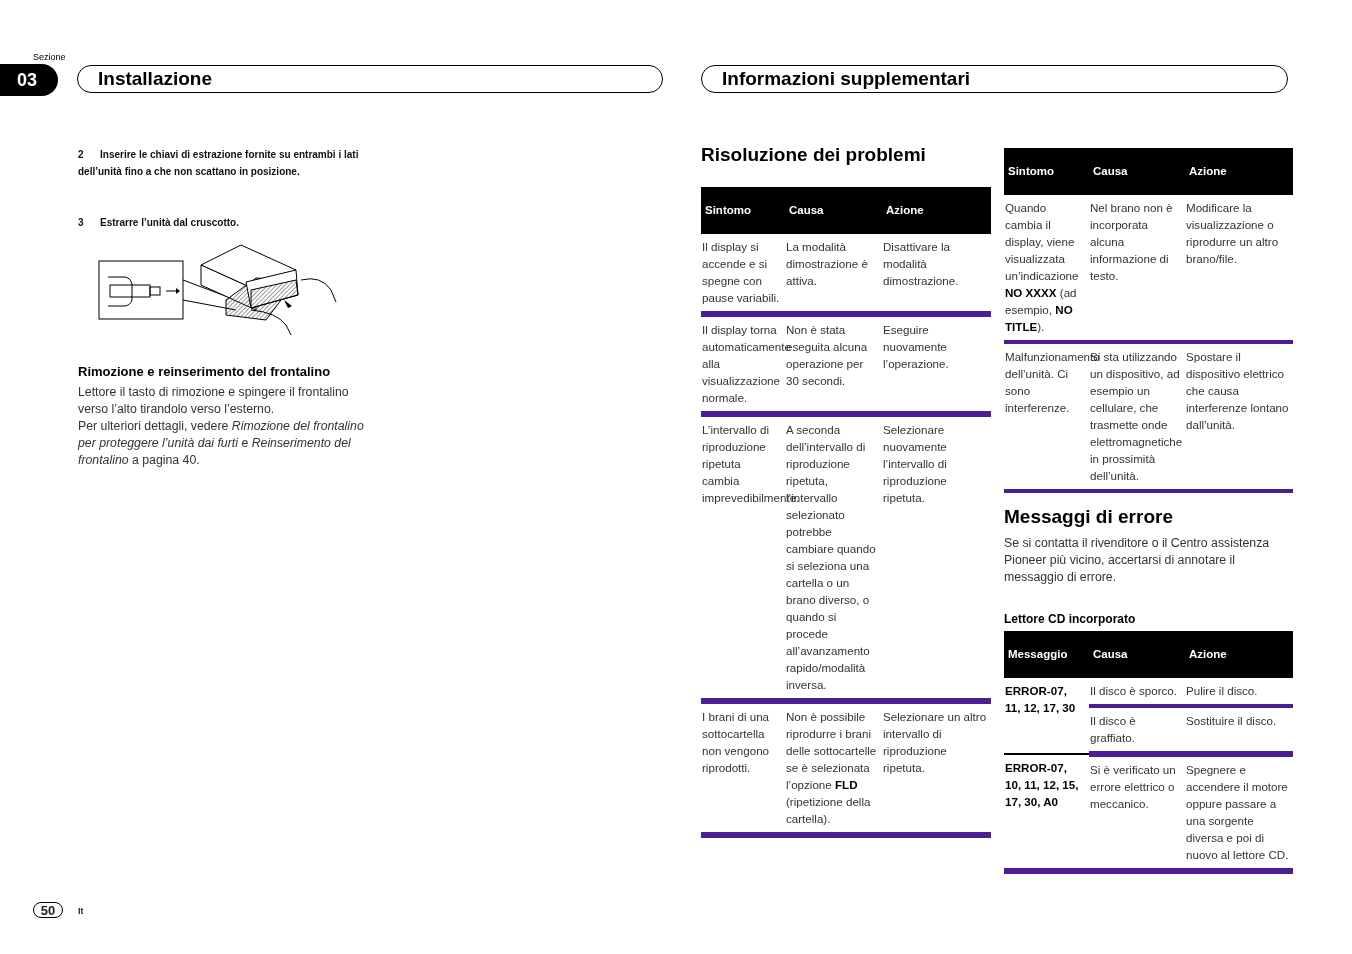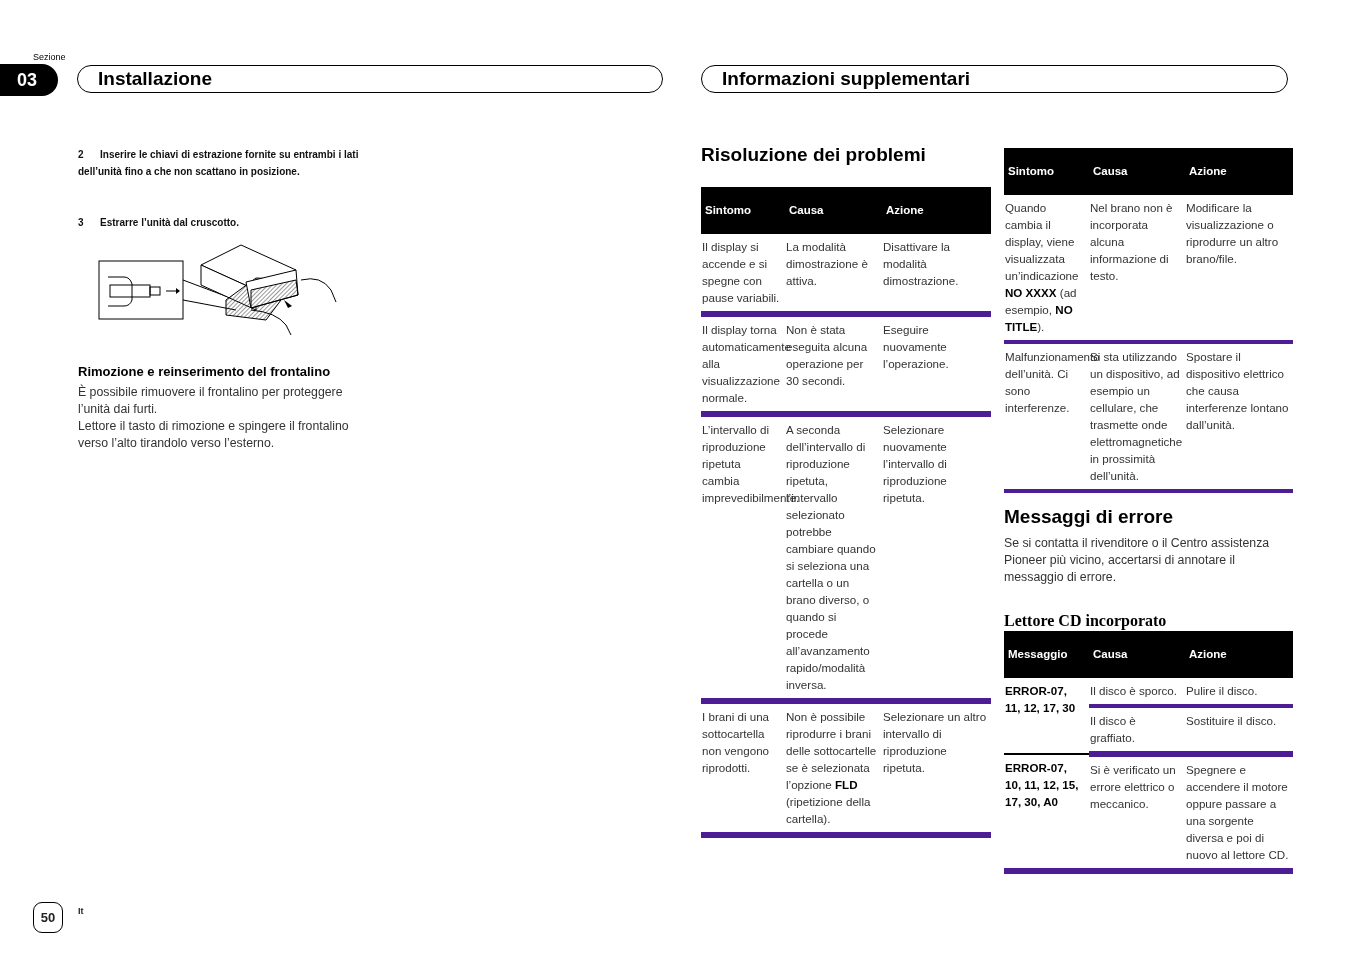--- a/index.html
+++ b/index.html
@@ -25,21 +25,21 @@
   .h2 { font-size:19px; font-weight:bold; color:#000; }
 
   table.t { border-collapse:collapse; font-size:11.6px; line-height:17px; color:#333; table-layout:fixed; }
   table.t th { background:#000; color:#fff; text-align:left; font-weight:bold; font-size:11.5px;
                padding:8px 4px; height:31px; }
   table.t td { vertical-align:top; padding:4px 4px 5px 1px; border-bottom:6px solid #4c1d95; }
   table.t td.thin { border-bottom:4px solid #4c1d95; }
   table.t b { color:#000; }
   td.msg { font-weight:bold; color:#000; }
 
-  .pageno { left:33px; top:902px; width:30px; height:31px; border:1.5px solid #000; border-radius:9px;
+  .pageno { left:33px; top:902px; width:30px; height:16px; border:1.5px solid #000; border-radius:9px;
             font-weight:bold; font-size:13px; display:flex; align-items:center; justify-content:center; box-sizing:border-box; }
   .lang { left:78px; top:906px; font-size:9px; font-weight:bold; }
 </style>
 </head>
 <body>
 
 <div class="abs sezione-label">Sezione</div>
 <div class="abs sec-tab">
     <span>03</span>
   </div>
@@ -72,22 +72,24 @@
   <polygon points="130,60 160,38 200,40 170,80 130,75" fill="url(#hatch)" stroke="#000"></polygon>
   <polygon points="150,42 200,30 202,55 155,68" fill="#fff" stroke="#000"></polygon>
   <polygon points="155,50 200,40 202,55 155,68" fill="url(#hatch)" stroke="#000"></polygon>
   <polygon points="188,60 196,66 192,68" fill="#000"></polygon>
   <path d="M205 40 Q225 35 235 50 L240 62" fill="none" stroke="#000"></path>
   <path d="M155 70 Q180 72 190 85 L195 95" fill="none" stroke="#000"></path>
 </svg>
 
 <div class="abs sub-h" style="left:78px; top:364px;">Rimozione e reinserimento del frontalino</div>
 <div class="abs para" style="left:78px; top:384px;">
-  <div>È possibile rimuovere il frontalino per proteggere l’unità dai furti.</div>
   <div>Lettore il tasto di rimozione e spingere il frontalino verso l’alto tirandolo verso l’esterno.</div>
+  <div>
+    <span>Per ulteriori dettagli, vedere </span><i>Rimozione del frontalino per proteggere l’unità dai furti</i><span> e </span><i>Reinserimento del frontalino</i><span> a pagina 40.</span>
+  </div>
 </div>
 
 <div class="abs h2" style="left:701px; top:144px;">Risoluzione dei problemi</div>
 
 <table class="abs t" style="left:701px; top:187px; width:290px;">
   <colgroup>
       <col style="width:84px">
       <col style="width:97px">
       <col style="width:109px">
     </colgroup>
@@ -144,21 +146,21 @@
     <tr>
       <td class="thin">Malfunzionamento dell’unità. Ci sono interferenze.</td>
       <td class="thin">Si sta utilizzando un dispositivo, ad esempio un cellulare, che trasmette onde elettromagnetiche in prossimità dell’unità.</td>
       <td class="thin">Spostare il dispositivo elettrico che causa interferenze lontano dall’unità.</td>
     </tr>
   </tbody>
 </table>
 
 <div class="abs h2" style="left:1004px; top:506px;">Messaggi di errore</div>
 <div class="abs para" style="left:1004px; top:535px; width:292px;">Se si contatta il rivenditore o il Centro assistenza Pioneer più vicino, accertarsi di annotare il messaggio di errore.</div>
-<div class="abs" style="left:1004px; top:612px; font-size:16px; font-weight:bold; color:#000;font-family:Liberation Serif, serif;">Lettore CD incorporato</div>
+<div class="abs" style="left:1004px; top:612px; font-size:12px; font-weight:bold; color:#000;">Lettore CD incorporato</div>
 
 <table class="abs t" style="left:1004px; top:631px; width:289px;">
   <colgroup>
       <col style="width:85px">
       <col style="width:96px">
       <col style="width:108px">
     </colgroup>
   <thead>
       <tr>
     <th>Messaggio</th>

